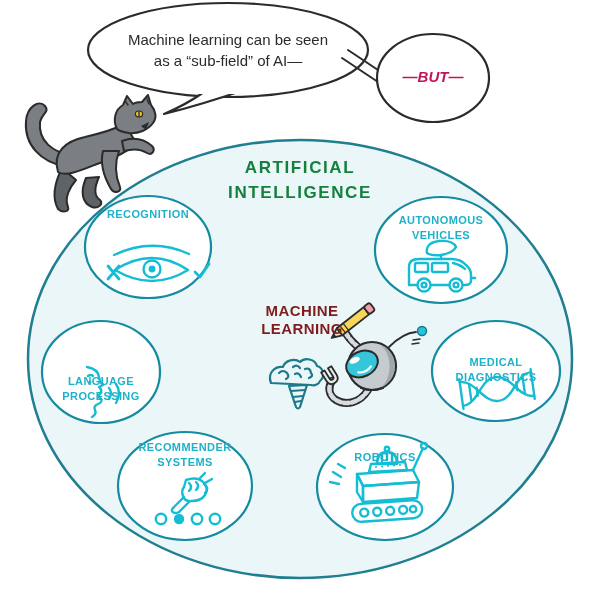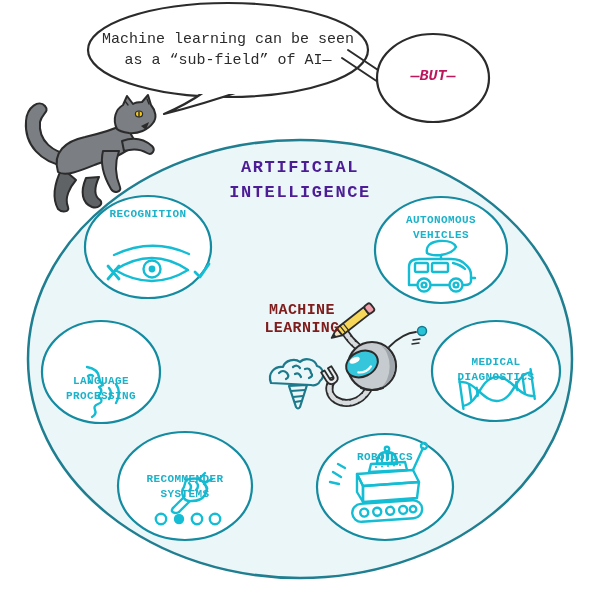--- a/index.html
+++ b/index.html
@@ -1,32 +1,32 @@
 <!DOCTYPE html>
 <html><head>
 <meta charset="utf-8">
 <style>
   html,body{margin:0;padding:0;background:#ffffff;}
   .stage{position:relative;width:600px;height:600px;background:#ffffff;overflow:hidden;
-         font-family:Liberation Mono, monospace;}
+         font-family:Liberation Sans, sans-serif;}
   .stage svg.art{position:absolute;left:0;top:0;}
   .txt{position:absolute;text-align:center;}
   .txt span{display:block;}
   .bubble-main-text{left:98px;top:29px;width:260px;font-size:15px;line-height:21px;color:#2b2b2b;}
   .bubble-but-text{left:393px;top:68px;width:80px;font-size:15px;font-weight:bold;font-style:italic;color:#be185d;}
   .ai-title{left:170px;top:155px;width:260px;font-size:17px;font-weight:bold;letter-spacing:1.6px;
-            line-height:25px;color:#4c1d95;}
+            line-height:25px;color:#15803d;}
   .ml-label{left:242px;top:302px;width:120px;font-size:15px;font-weight:bold;letter-spacing:0.4px;
             line-height:18px;color:#7f1d1d;}
   .field-label{font-size:11px;font-weight:bold;letter-spacing:0.4px;line-height:14.5px;color:#1db2c9;}
   .fl0{left:88px;top:207px;width:120px;}
   .fl1{left:374px;top:213px;width:134px;}
   .fl2{left:41px;top:338px;width:120px;margin-top:36px;}
   .fl3{left:436px;top:335px;width:120px;margin-top:20px;}
-  .fl4{left:118px;top:472px;width:134px;}
+  .fl4{left:118px;top:440px;width:134px;}
   .fl5{left:330px;top:450px;width:110px;}
   .icon-stroke{stroke:#14bdd3;fill:none;stroke-width:2.4;stroke-linecap:round;stroke-linejoin:round;}
   .dark{stroke:#2b2b2b;stroke-linecap:round;stroke-linejoin:round;}
 </style>
 </head>
 <body>
 
 <div class="stage">
 
 <svg class="art" width="600" height="600" viewBox="0 0 600 600">

